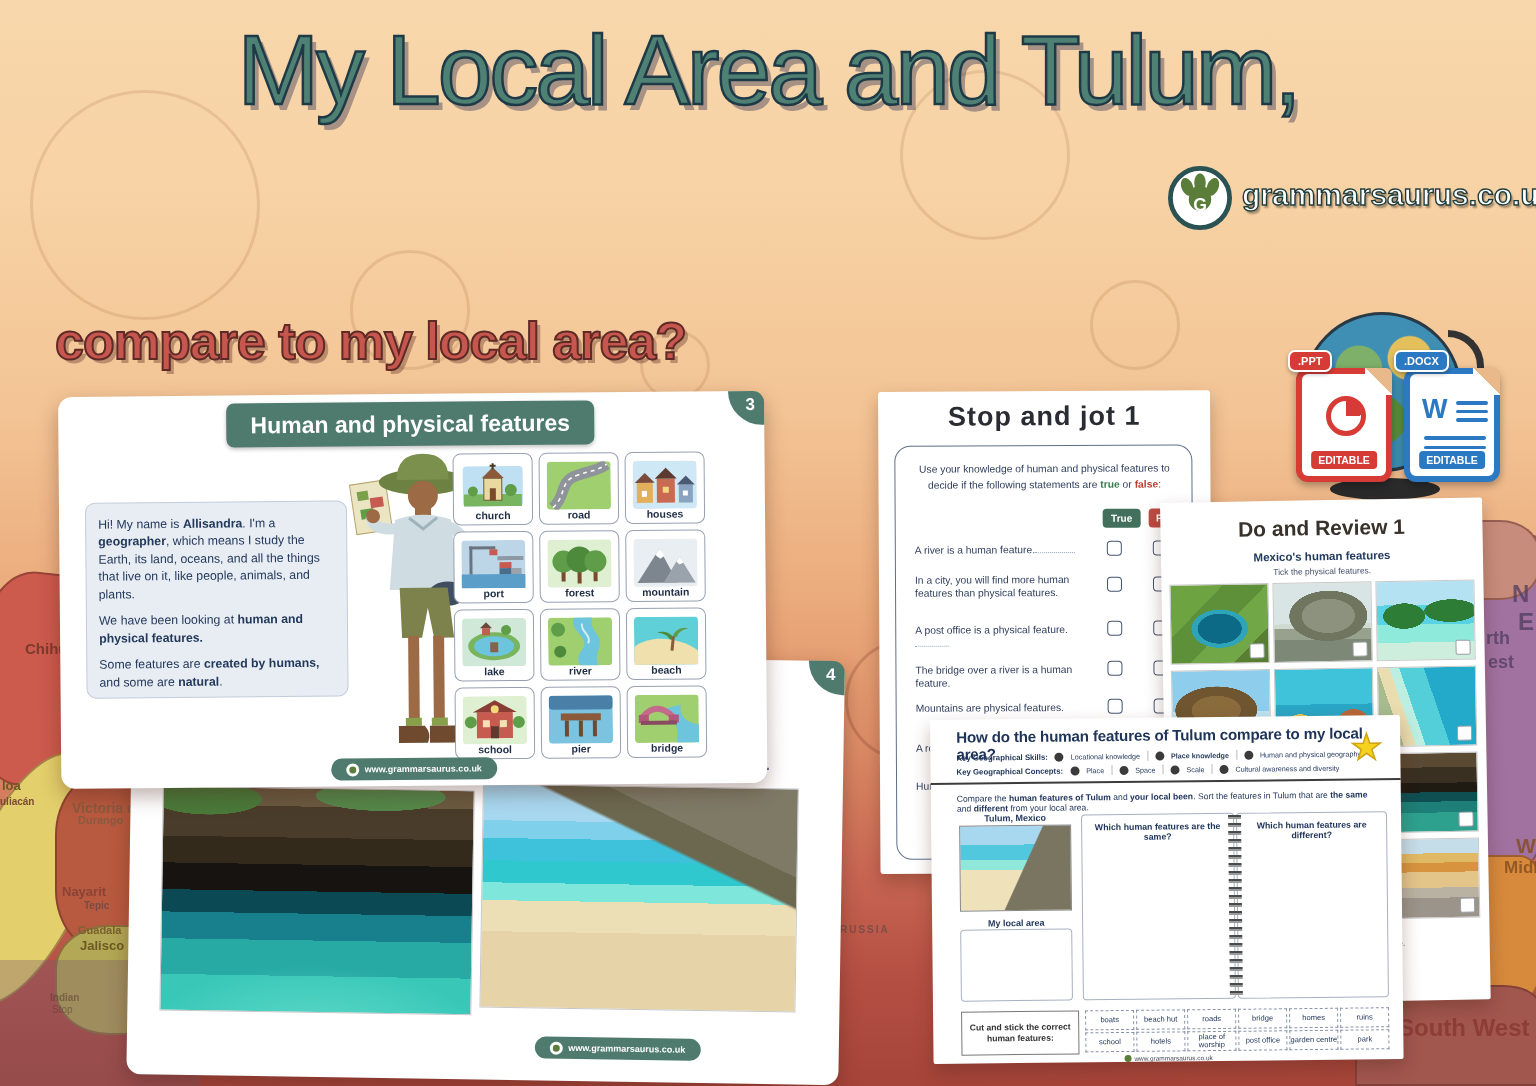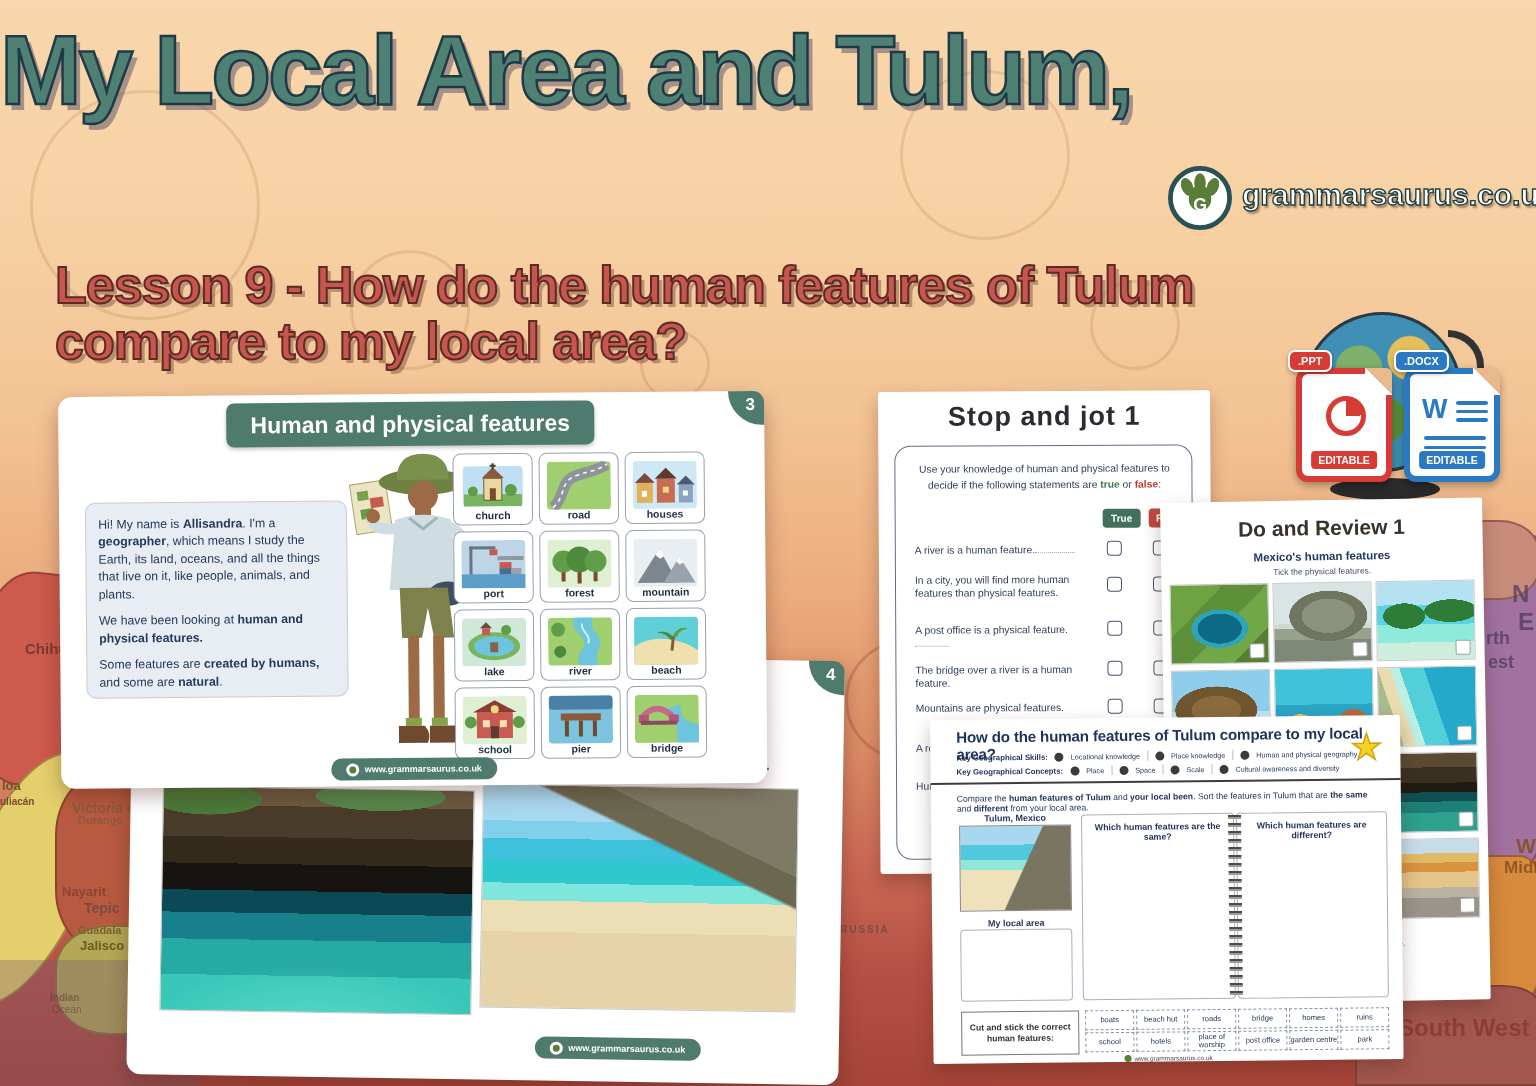--- a/index.html
+++ b/index.html
@@ -18,21 +18,21 @@
   .card{position:absolute;background:#fff;border-radius:14px;box-shadow:0 8px 20px rgba(70,30,20,.35)}
   .sheet{position:absolute;background:#fff;box-shadow:0 8px 18px rgba(70,30,20,.3)}
   .qtab{position:absolute;top:0;right:0;width:36px;height:34px;background:var(--green);
     color:#fff;font-weight:bold;font-size:17px;display:flex;align-items:center;justify-content:center;
     border-radius:0 12px 0 36px;padding-left:8px;padding-bottom:6px}
   .pill{position:absolute;background:var(--green);color:#fff;border-radius:20px;display:flex;
     align-items:center;justify-content:center;gap:5px;font-size:9px;font-weight:bold;height:22px}
   .pill .dot{width:13px;height:13px;background:#fff;border-radius:50%;position:relative;flex:0 0 13px}
   .pill .dot::after{content:"";position:absolute;inset:3px;background:#5a7d3a;border-radius:50%}
   
-  .bigtitle{position:absolute;left:0;right:0;text-align:left;font-weight:bold;font-size:98px;
+  .bigtitle{position:absolute;left:0;right:0;text-align:center;font-weight:normal;font-size:98px;
     letter-spacing:-3px;color:var(--titlegreen);-webkit-text-stroke:2.5px #1f3a47;
     text-shadow:5px 6px 0 rgba(45,45,80,.4)}
   .lesson{position:absolute;font-weight:bold;font-size:52px;letter-spacing:-1px;color:var(--lessonred);
     -webkit-text-stroke:2px #5d2a26;text-shadow:4px 4px 0 rgba(80,35,30,.35)}
   .brandtext{font-weight:bold;font-size:30px;color:#fff;-webkit-text-stroke:1.4px #1d3b3b;
     text-shadow:2px 3px 2px rgba(0,0,0,.35)}
   
   .s3banner{position:absolute;left:168px;top:8px;width:368px;height:44px;background:var(--green);
     border-radius:8px;display:flex;align-items:center;justify-content:center;color:#fff;font-weight:bold;
     font-size:23px;box-shadow:0 2px 4px rgba(0,0,0,.25)}
@@ -136,44 +136,43 @@
     <div class="blob" style="left:55px;top:770px;width:155px;height:185px;background:#b85a3f;border-radius:35% 40% 45% 35%"></div>
     <div class="blob" style="left:55px;top:925px;width:135px;height:110px;background:#b3a855;border-radius:40%"></div>
     <div class="blob" style="left:148px;top:855px;width:72px;height:95px;background:#c24c41;border-radius:45%"></div>
     <div class="abs" style="left:0;top:960px;width:240px;height:126px;background:radial-gradient(circle at 10% 100%,rgba(120,90,110,.35) 0 70%,rgba(0,0,0,0) 71%)"></div>
     <span class="maplabel" style="left:25px;top:640px;font-size:15px;color:#7c3b2e">Chihu</span>
     <span class="maplabel" style="left:2px;top:778px;font-size:13px;color:#6b5a22">loa</span>
     <span class="maplabel" style="left:0px;top:796px;font-size:10px;color:#7a4a33">uliacán</span>
     <span class="maplabel" style="left:72px;top:800px;font-size:14px;color:#8a5a40">Victoria de</span>
     <span class="maplabel" style="left:78px;top:814px;font-size:11px;color:#8a5a40">Durango</span>
     <span class="maplabel" style="left:62px;top:884px;font-size:13px;color:#8a4336">Nayarit</span>
-    <span class="maplabel" style="left:84px;top:900px;font-size:14px;color:#7a4a44">Tepic</span>
+    <span class="maplabel" style="left:84px;top:900px;font-size:10px;color:#7a4a44">Tepic</span>
     <span class="maplabel" style="left:78px;top:924px;font-size:11px;color:#7a6030">Guadala</span>
     <span class="maplabel" style="left:80px;top:938px;font-size:13px;color:#6b5a22">Jalisco</span>
     <span class="maplabel" style="left:50px;top:992px;font-size:10px;color:rgba(90,60,50,.55);font-weight:bold">Indian</span>
-    <span class="maplabel" style="left:52px;top:1004px;font-size:10px;color:rgba(90,60,50,.55);font-weight:normal">Ocean</span>
+    <span class="maplabel" style="left:52px;top:1004px;font-size:10px;color:rgba(90,60,50,.55);font-weight:normal">Stop</span>
   </div>
 
   <div>
     <div class="blob" style="left:1398px;top:535px;width:150px;height:335px;background:#a172a0;border-radius:30% 10% 20% 35%"></div>
     <div class="blob" style="left:1400px;top:855px;width:140px;height:150px;background:#d88a3c;border-radius:35% 15% 20% 30%"></div>
     <div class="blob" style="left:1355px;top:985px;width:185px;height:101px;background:#a2574e;border-radius:40% 20% 0 0"></div>
     <div class="blob" style="left:1440px;top:520px;width:100px;height:80px;background:#c88c7c;border-radius:40%"></div>
     <span class="maplabel" style="left:1512px;top:580px;font-size:24px;color:rgba(80,60,95,.75)">N</span>
     <span class="maplabel" style="left:1518px;top:608px;font-size:24px;color:rgba(80,60,95,.75)">E</span>
     <span class="maplabel" style="left:1486px;top:628px;font-size:18px;color:rgba(80,60,95,.75)">rth</span>
     <span class="maplabel" style="left:1488px;top:652px;font-size:18px;color:rgba(80,60,95,.75)">est</span>
     <span class="maplabel" style="left:1516px;top:834px;font-size:21px;color:rgba(130,75,30,.8)">W</span>
     <span class="maplabel" style="left:1504px;top:858px;font-size:17px;color:rgba(130,75,30,.8)">Midl</span>
     <span class="maplabel" style="left:1398px;top:1014px;font-size:24px;color:rgba(125,40,35,.55)">South West</span>
   </div>
   <span class="maplabel" style="left:840px;top:924px;font-size:10px;letter-spacing:2px;color:rgba(85,70,70,.6);z-index:1">RUSSIA</span>
 
   <div class="bigtitle" style="top:14px">My Local Area and Tulum,</div>
-  <div class="lesson" style="left:55px;top:255px">Lesson 9 - How do the human features of Tulum</div>
   <div class="lesson" style="left:55px;top:311px">compare to my local area?</div>
 
   <div class="abs" style="left:1168px;top:166px;width:64px;height:64px">
     <svg viewBox="0 0 40 40" width="64" height="64">
       <circle cx="20" cy="20" r="18.5" fill="#fff" stroke="#2a5252" stroke-width="3"></circle>
       <ellipse cx="12" cy="13" rx="3.6" ry="5.8" fill="#5a7d3a" transform="rotate(-22 12 13)"></ellipse>
       <ellipse cx="20" cy="10.5" rx="3.6" ry="6" fill="#5a7d3a"></ellipse>
       <ellipse cx="28" cy="13" rx="3.6" ry="5.8" fill="#5a7d3a" transform="rotate(22 28 13)"></ellipse>
       <path d="M13 21 a7 7 0 0 0 14 0 a7 9 0 0 0 -14 0" fill="#5a7d3a"></path>
       <text x="20" y="28" font-size="11" font-weight="bold" fill="#fff" text-anchor="middle" font-family="Liberation Sans, sans-serif">G</text>
@@ -454,21 +453,21 @@
   </div>
 
   <div class="sheet" style="left:930px;top:720px;width:470px;height:344px;transform:rotate(-.6deg);transform-origin:top left;z-index:6;border-radius:2px">
     <div class="cmp-title">How do the human features of Tulum compare to my local area?</div>
     <div class="krow" style="top:33px">
       <span>Key Geographical Skills:</span>
       <span class="ki"></span>
         <span style="font-weight:normal;font-size:7.2px">Locational knowledge</span>
         <span class="sep"></span>
       <span class="ki"></span>
-        <span style="font-weight:normal;font-size:7.2px">Place knowledge</span>
+        <span style="font-weight:bold;font-size:7.2px">Place knowledge</span>
         <span class="sep"></span>
       <span class="ki"></span>
         <span style="font-weight:normal;font-size:7.2px">Human and physical geography</span>
     </div>
     <div class="krow" style="top:47px">
       <span>Key Geographical Concepts:</span>
       <span class="ki"></span>
         <span style="font-weight:normal;font-size:7.2px">Place</span>
         <span class="sep"></span>
       <span class="ki"></span>

